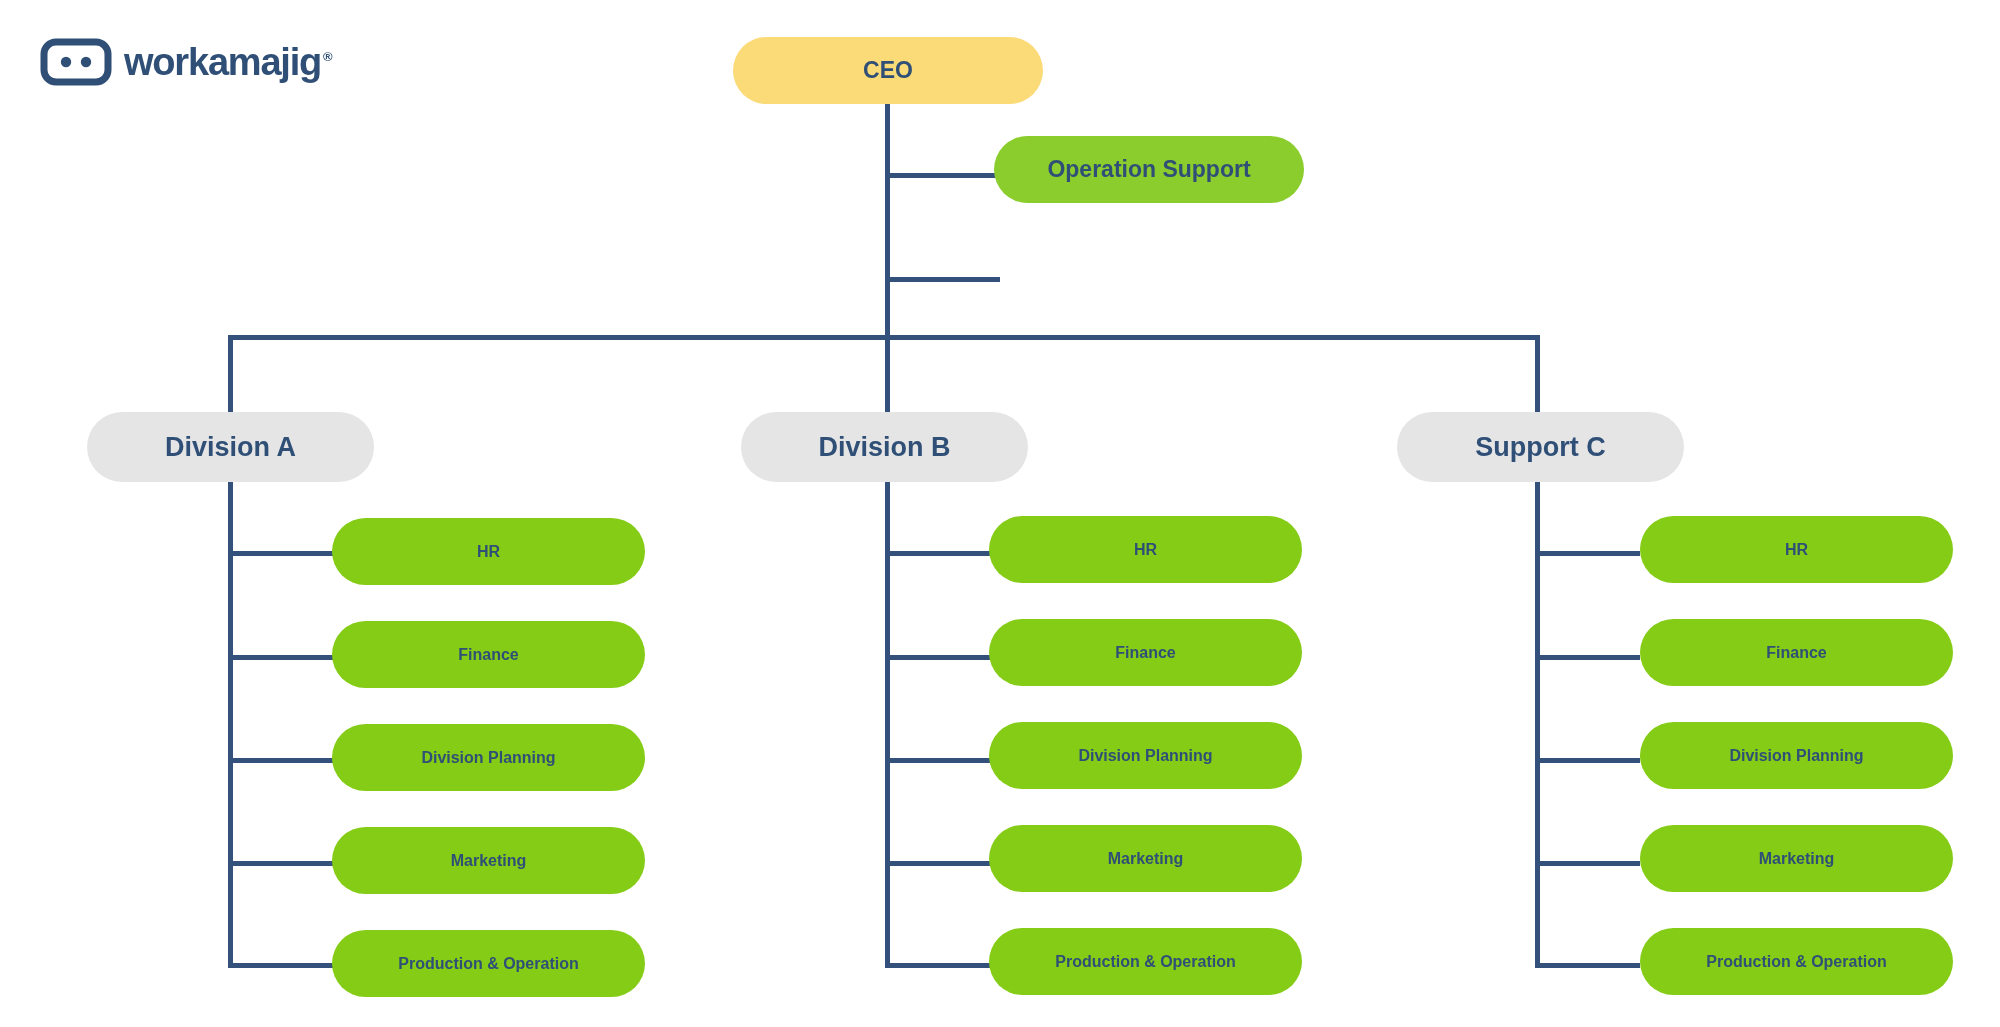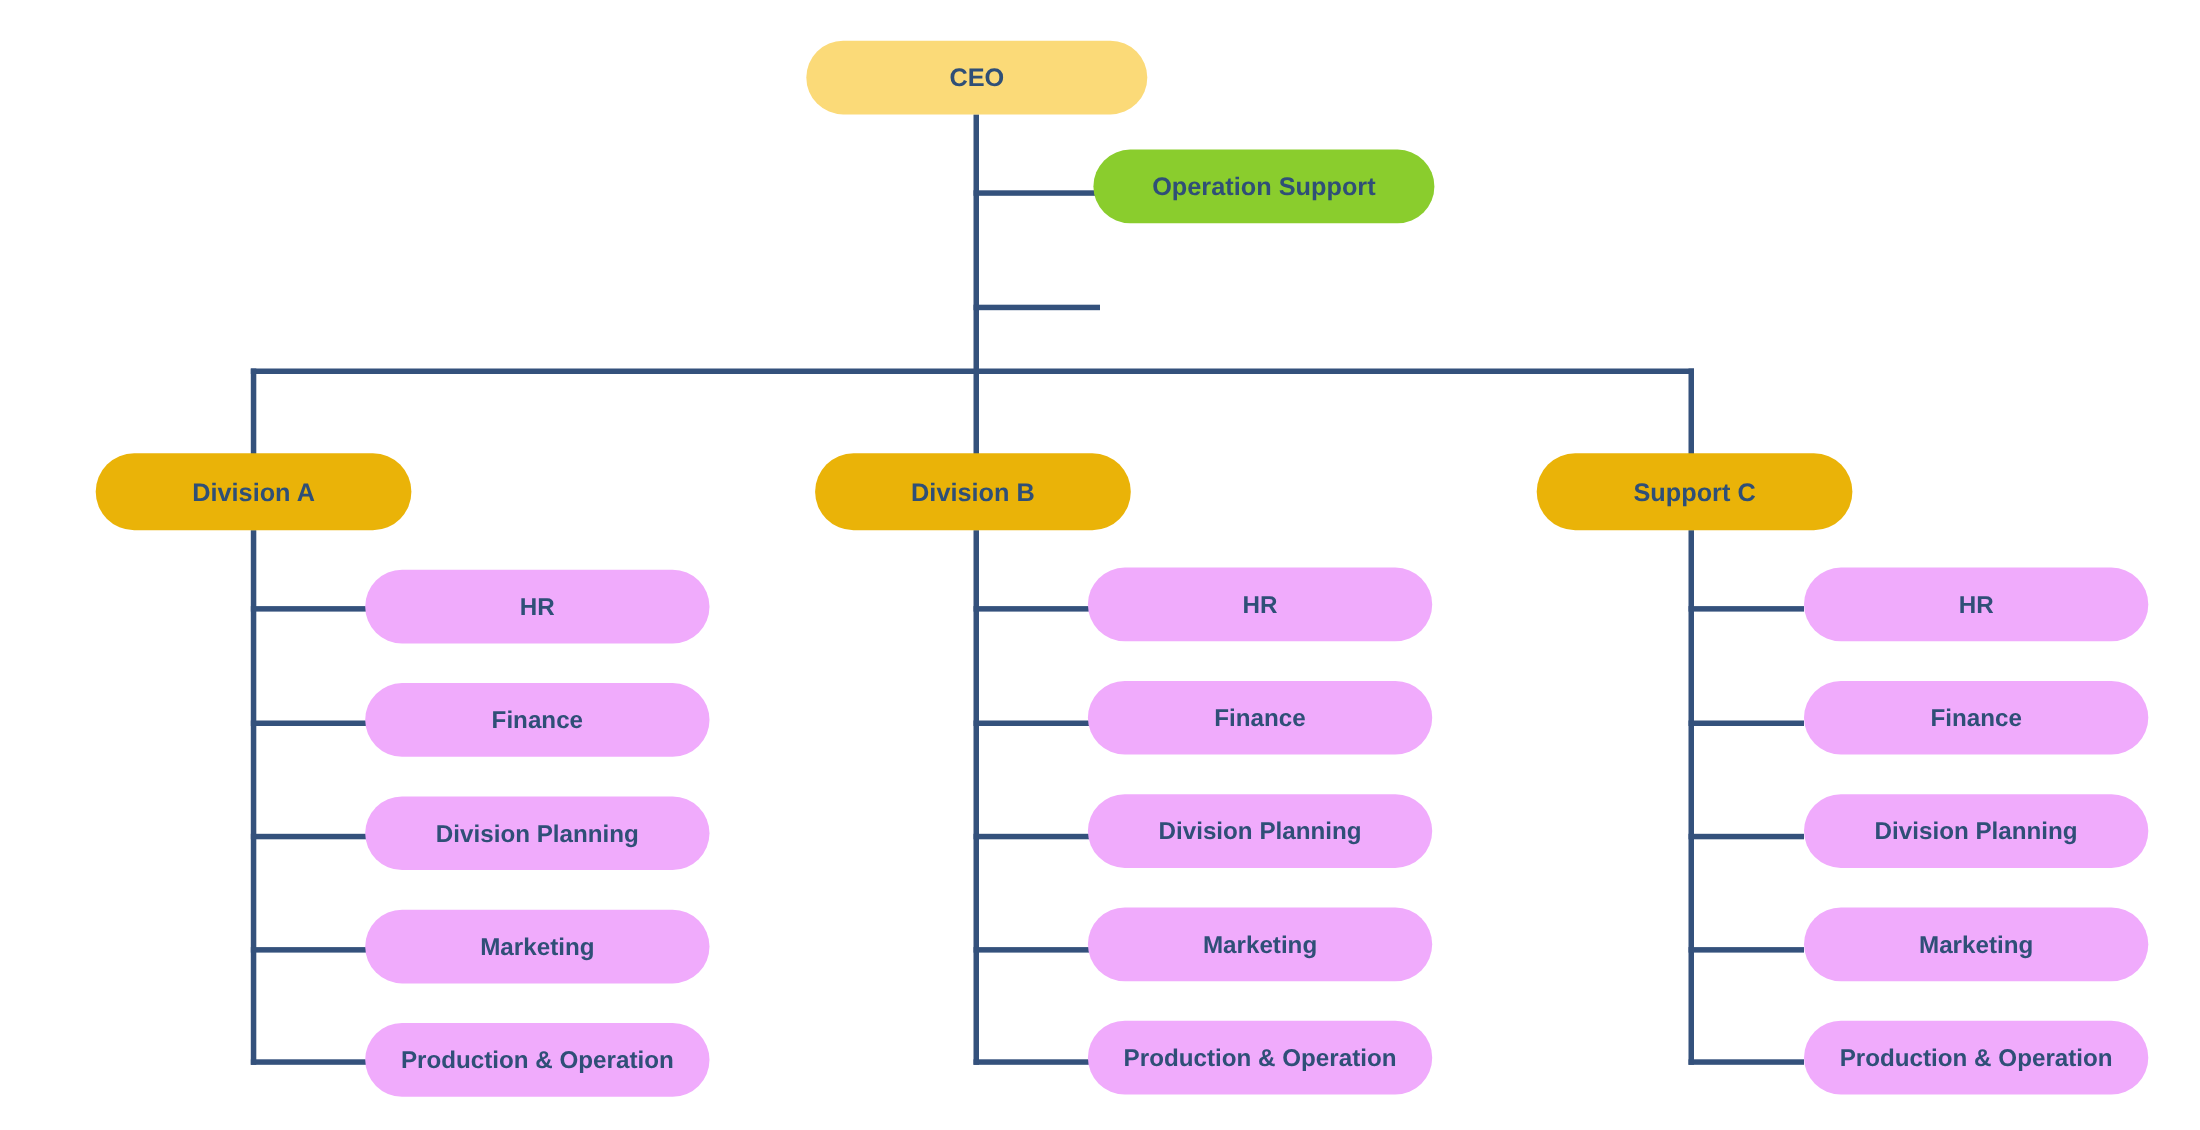--- a/index.html
+++ b/index.html
@@ -74,33 +74,41 @@
   }
   .node-ceo {
     background: #FBDA78;
     font-size: 23px;
   }
   .node-support {
     background: #8ACD2D;
     font-size: 23px;
   }
   .node-division {
-    background: #eab308;
-    font-size: 23px;
+    background: #e5e5e5;
+    font-size: 27px;
   }
   .node-dept {
-    background: #f0abfc;
-    font-size: 22px;
+    background: #84cc16;
+    font-size: 16px;
   }
 </style>
 </head>
 <body>
 
 <div id="canvas">
 
+  <div id="logo">
+    <svg id="logo-mark" viewBox="0 0 72 48">
+      <rect x="4" y="4" width="64" height="40" rx="12" ry="12" fill="none" stroke="#2F4F77" stroke-width="7"></rect>
+      <circle cx="26" cy="24" r="5.2" fill="#2F4F77"></circle>
+      <circle cx="46" cy="24" r="5.2" fill="#2F4F77"></circle>
+    </svg>
+    <div id="logo-wordmark"><span>workamajig</span><span id="logo-reg">®</span></div>
+  </div>
 
   <div class="line line-v" style="left:885px; top:104px; height:338px;"></div>
 
   <div class="line line-h" style="left:885px; top:173px; width:115px;"></div>
   <div class="line line-h" style="left:885px; top:277px; width:115px;"></div>
 
   <div class="line line-h" style="left:228px; top:335px; width:1312px;"></div>
 
   <div class="line line-v" style="left:228px; top:335px; height:110px;"></div>
   <div class="line line-v" style="left:1535px; top:335px; height:110px;"></div>

